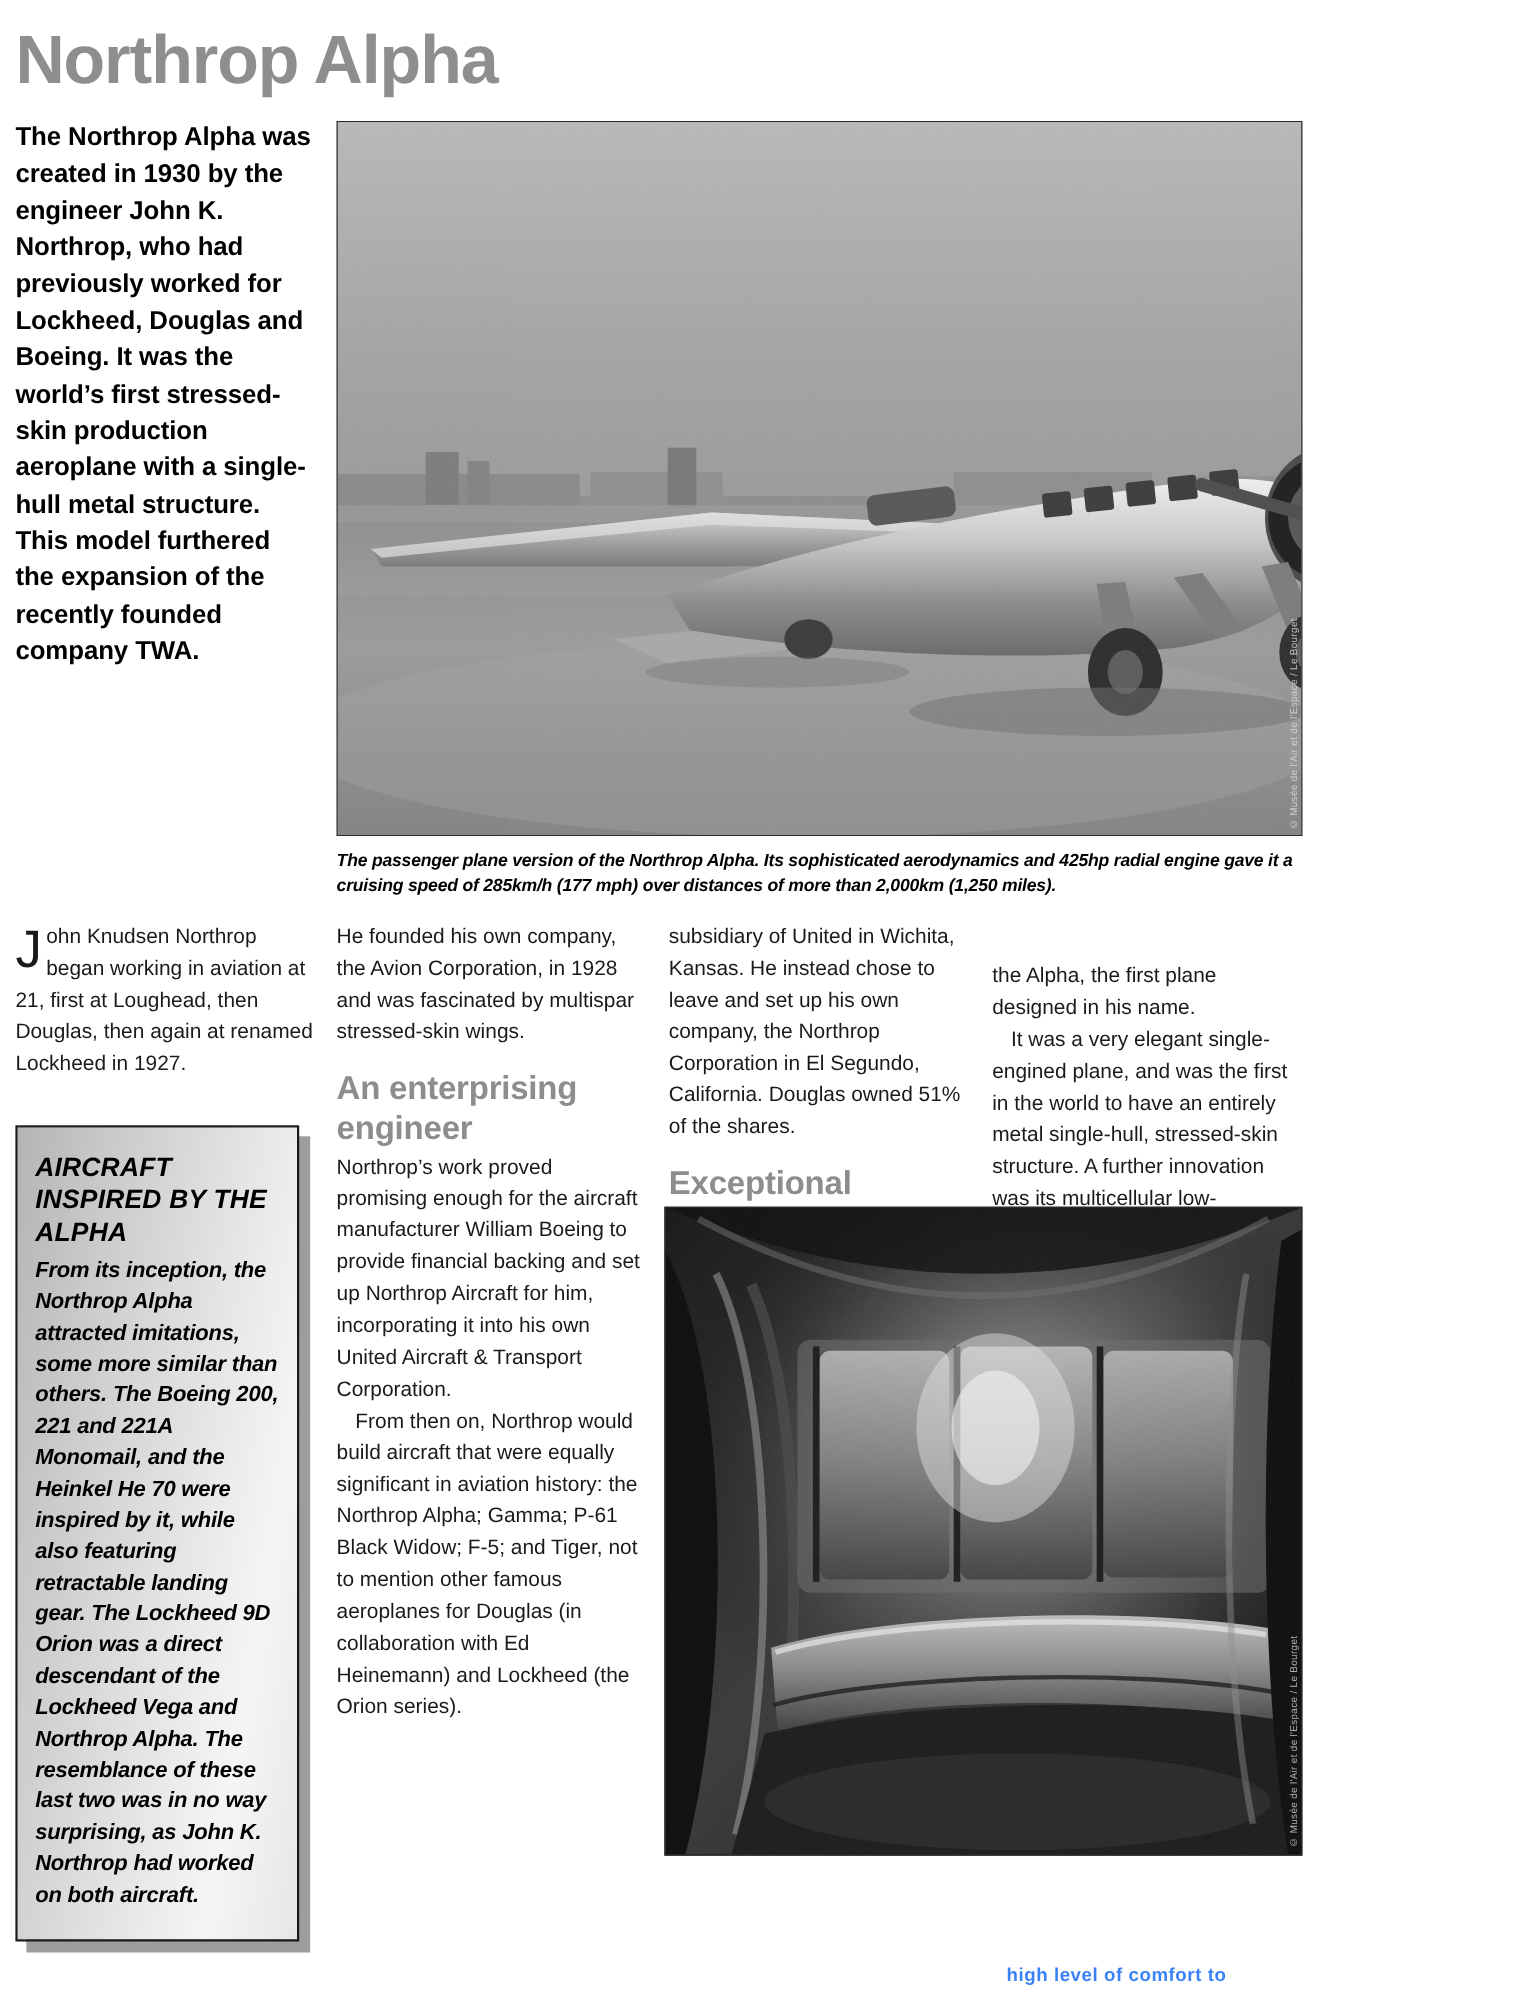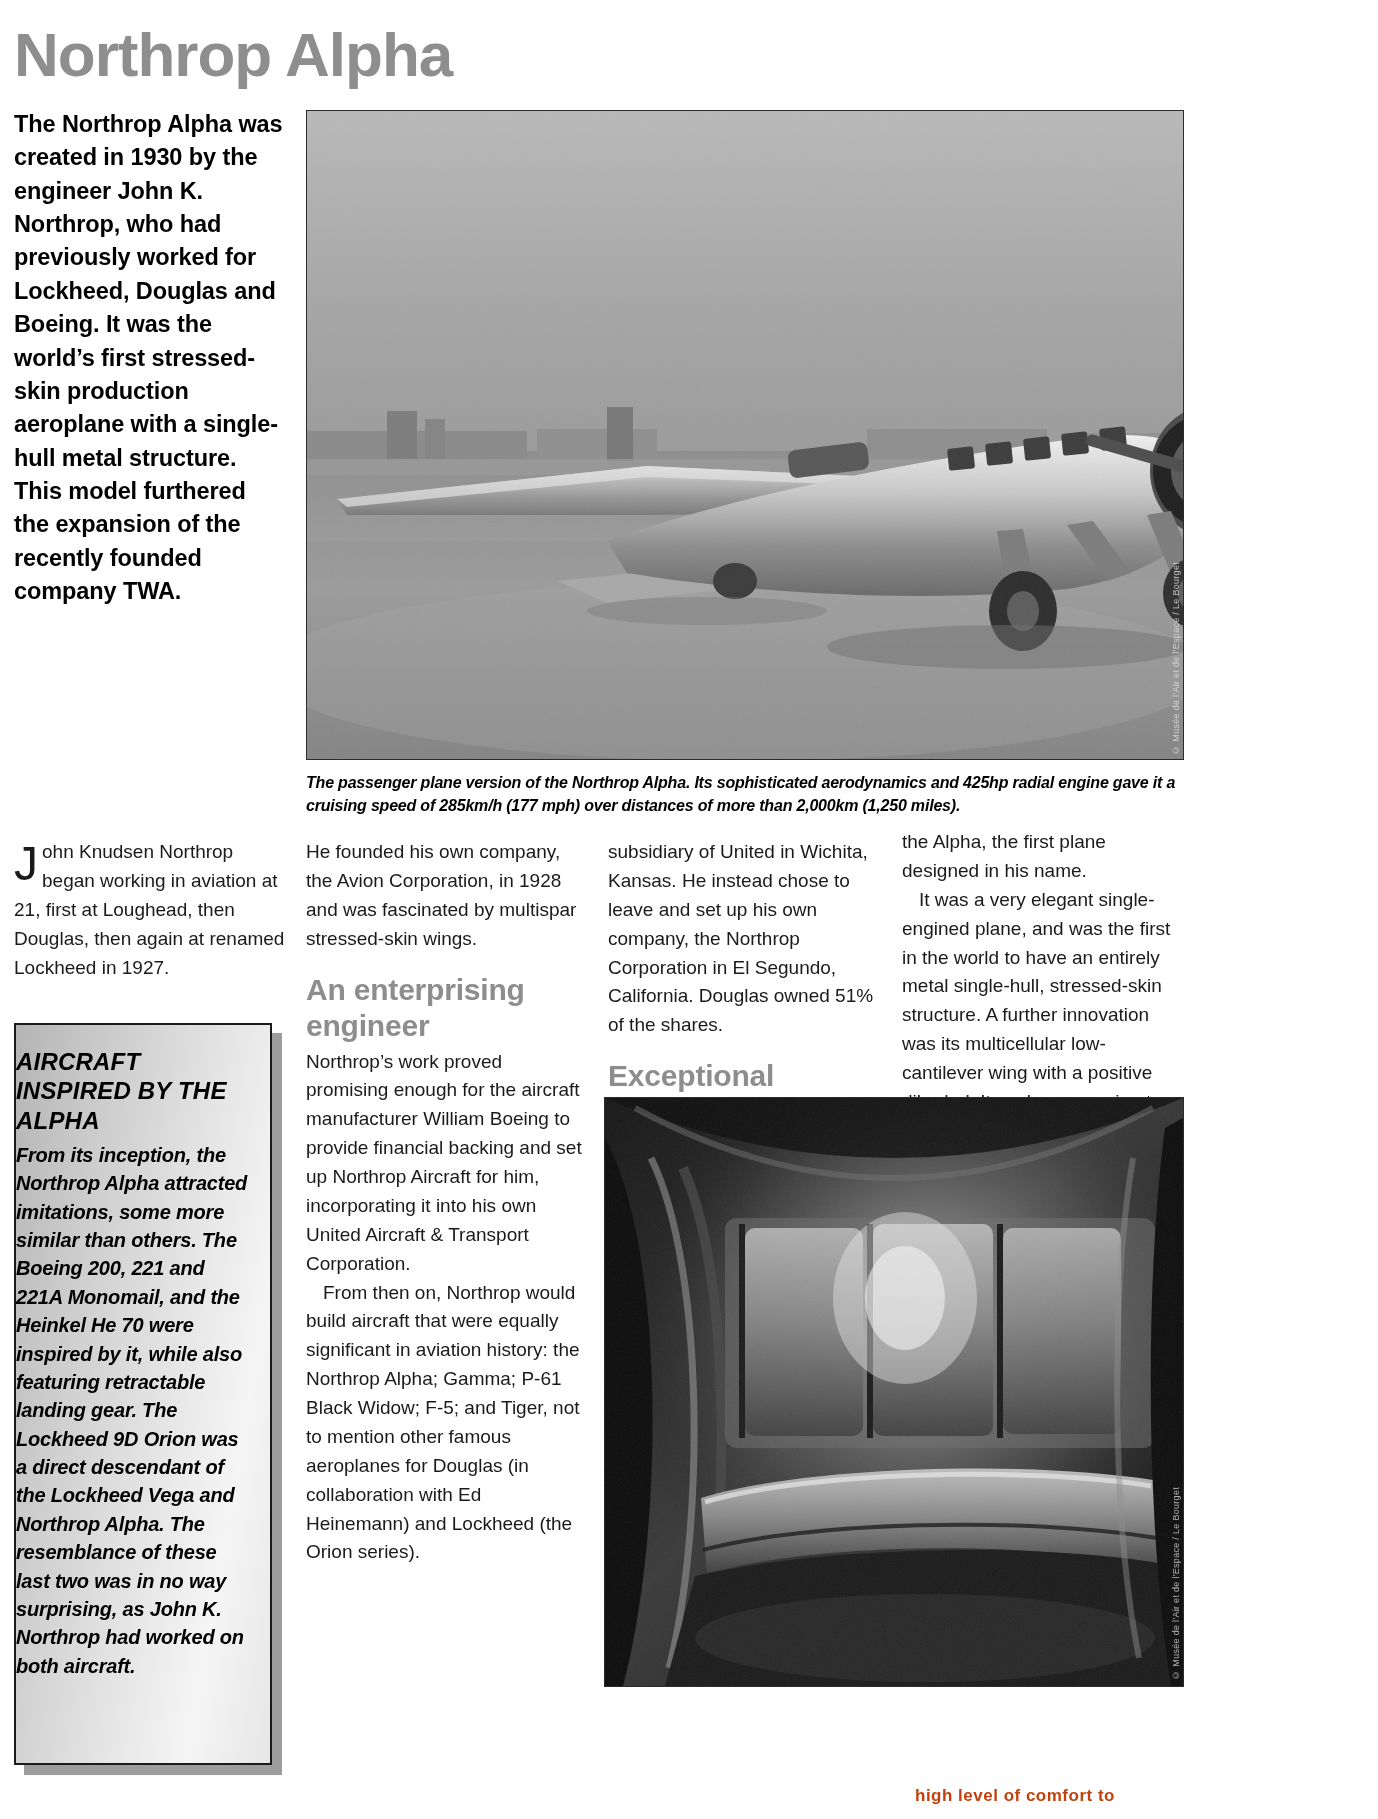--- a/index.html
+++ b/index.html
@@ -82,21 +82,21 @@
     position:absolute;
     font-size:19px;
     line-height:1.52;
     color:#1a1a1a;
   }
   .col p{margin:0;}
   .col p.indent{text-indent:17px;}
   .col1{ left:14px;  top:838px; width:272px; }
   .col2{ left:306px; top:838px; width:278px; }
   .col3{ left:608px; top:838px; width:272px; }
-  .col4{ left:902px; top:828px; width:282px; }
+  .col4{ left:902px; top:874px; width:282px; }
 
   .dropcap{
     float:left;
     font-size:48px;
     line-height:0.82;
     font-weight:normal;
     padding:4px 4px 0 0;
     margin-top:2px;
   }
 
@@ -116,21 +116,21 @@
     width:258px; height:742px;
     background:#9d9d9d;
   }
   .sidebar{
     position:absolute;
     left:14px; top:1023px;
     width:258px; height:742px;
     border:2px solid #1a1a1a;
     box-sizing:border-box;
     background:linear-gradient(100deg,#b4b4b4 0%,#c9c9c9 22%,#e4e4e4 55%,#f5f5f5 78%,#e6e6e6 100%);
-    padding:22px 16px 10px 0;
+    padding:22px 16px 10px 16px;
   }
   .sidebar-title{
     font-size:24px;
     font-weight:bold;
     font-style:italic;
     line-height:1.22;
     color:#000;
     letter-spacing:0.2px;
     margin-bottom:6px;
   }
@@ -173,21 +173,21 @@
     line-height:1.45;
     color:#000;
     letter-spacing:-0.25px;
   }
 
   
   .ghost{
     position:absolute;
     left:915px; top:1786px;
     font-size:17px;
-    color:#c2410c;
+    color:#3b82f6;
     font-weight:bold;
     letter-spacing:0.5px;
   }
 </style>
 </head>
 <body>
 
 <div class="page">
 
   <h1 class="title">Northrop Alpha</h1>

